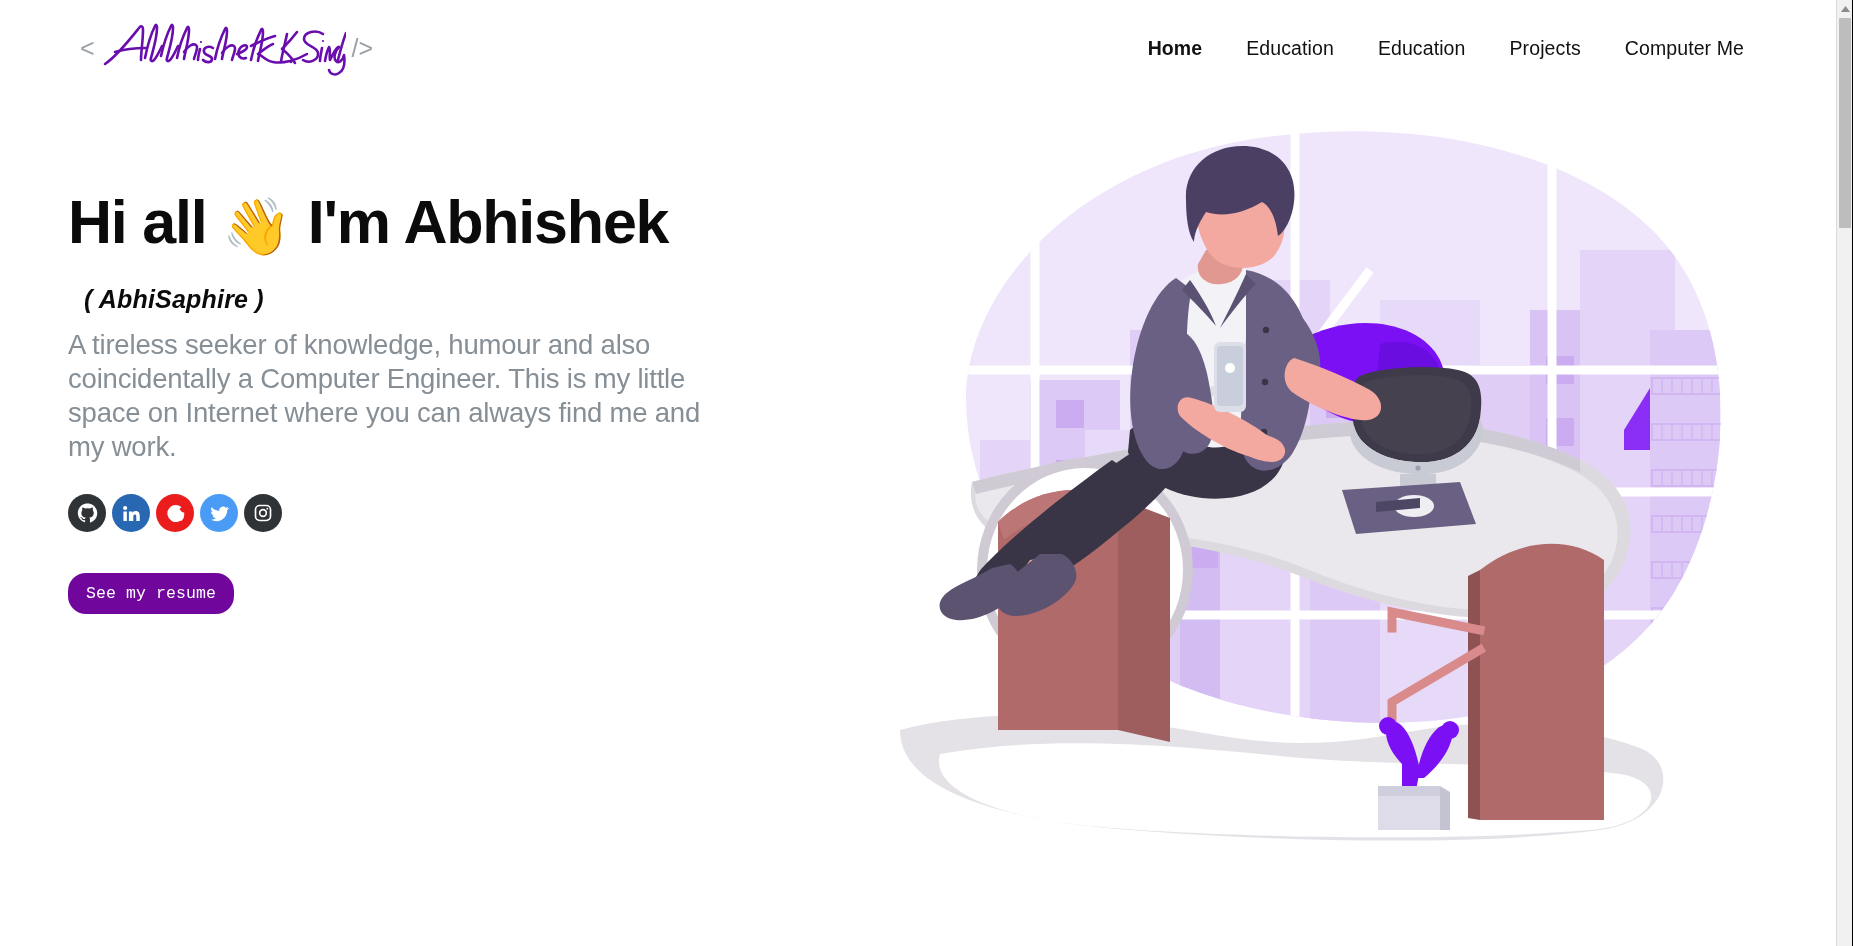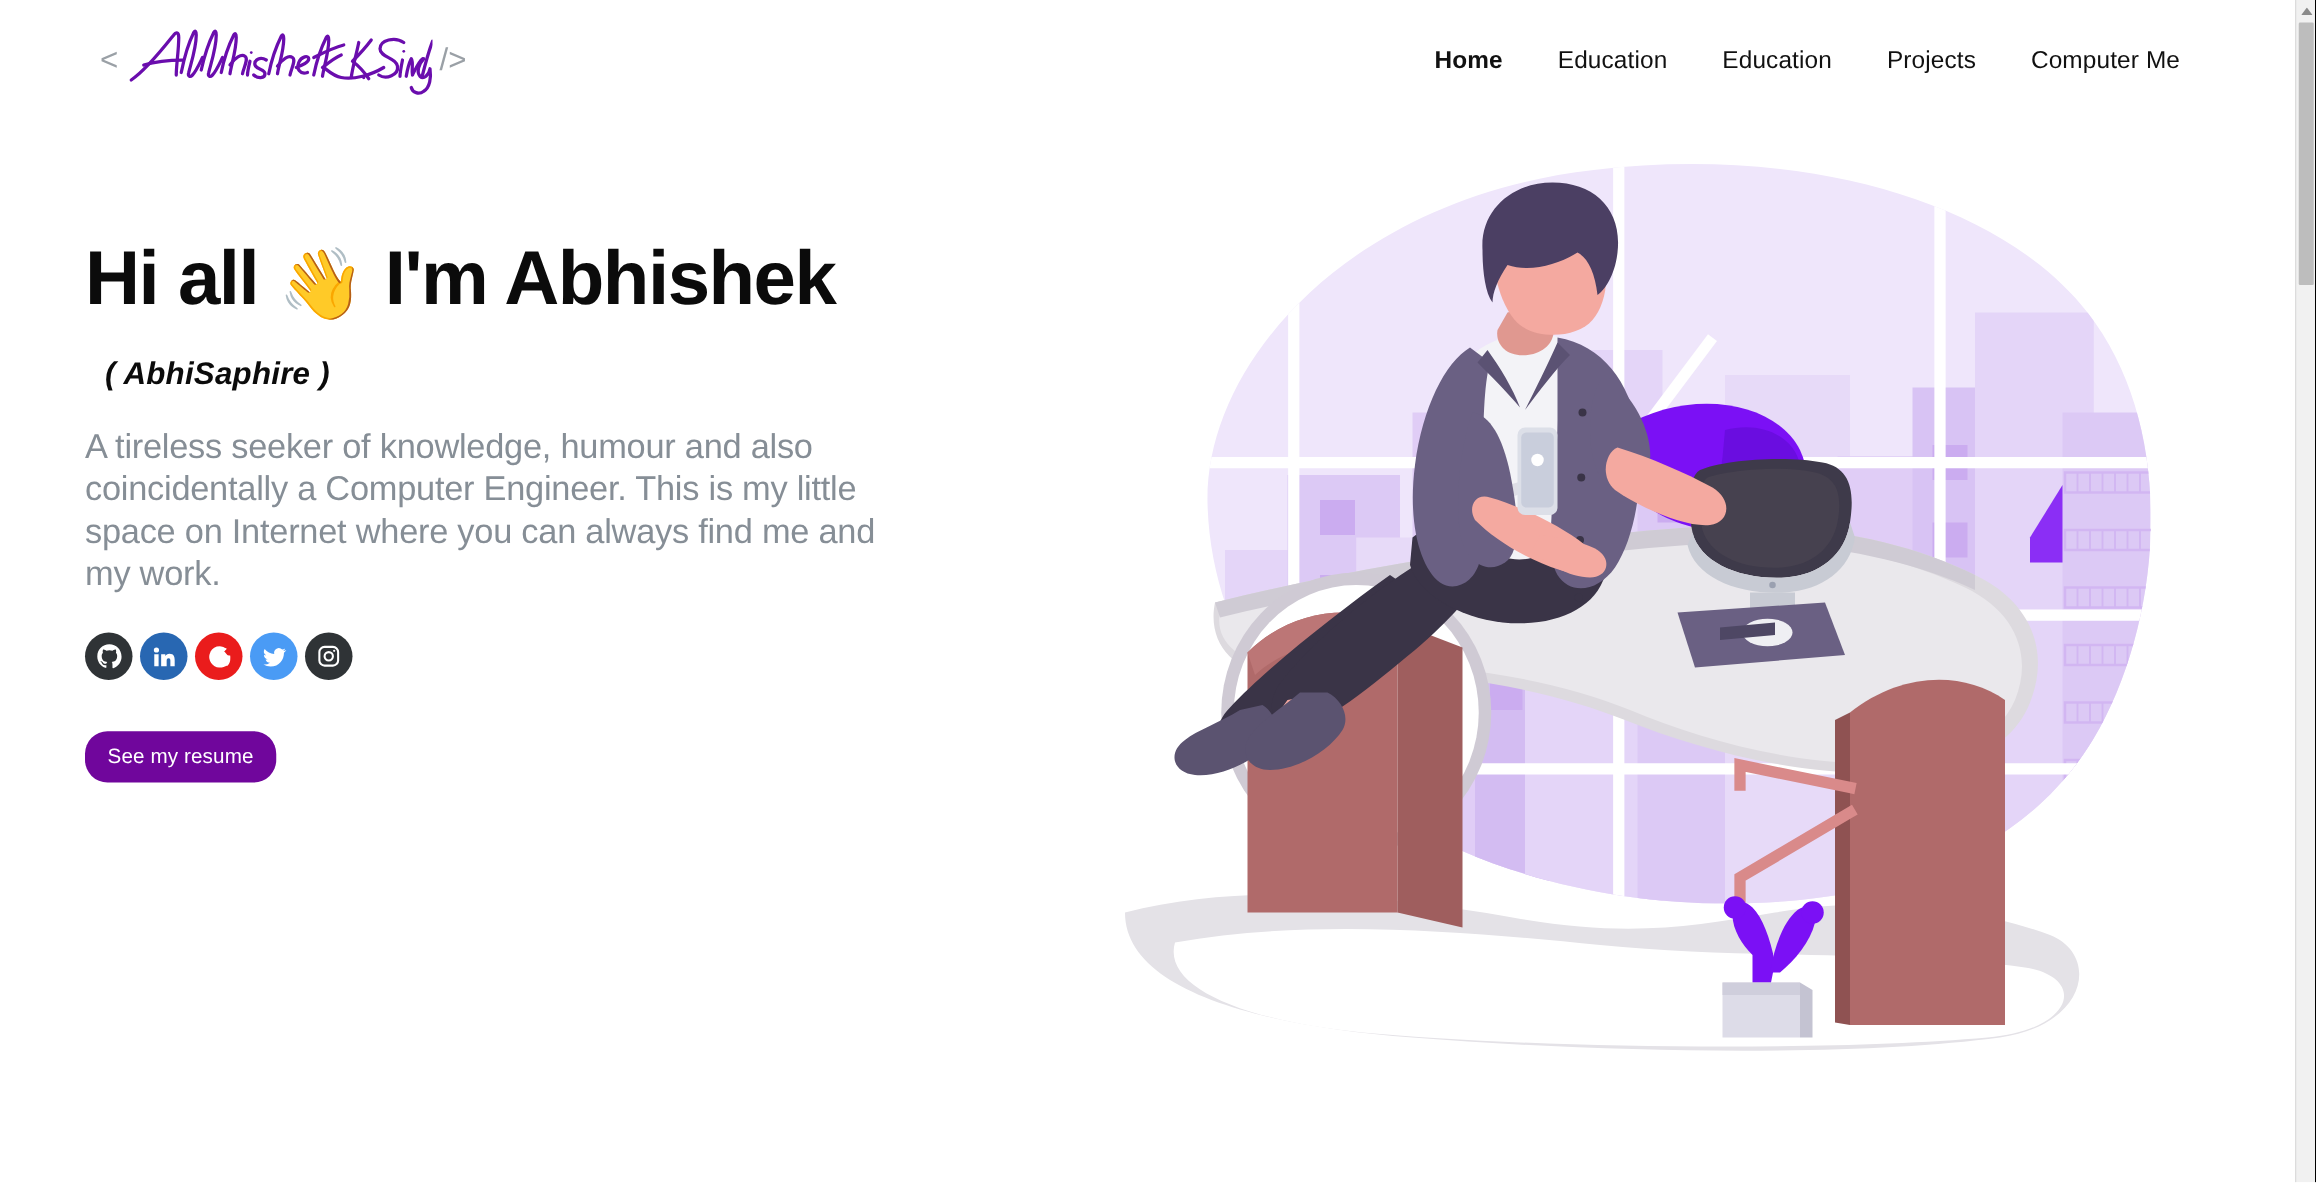--- a/index.html
+++ b/index.html
@@ -96,21 +96,21 @@
     margin-top: 28px;
     font-size: 25px;
     font-weight: 700;
     font-style: italic;
     color: #0b0b0b;
     letter-spacing: 0.2px;
     margin-left: 16px;
   }
 
   #bio {
-    margin-top: 26px;
+    margin-top: 14px;
     width: 640px;
     font-size: 27.5px;
     line-height: 34px;
     color: #868e96;
     letter-spacing: -0.2px;
     font-weight: 400;
   }
 
   
   #socials {
@@ -138,21 +138,21 @@
     align-items: center;
     justify-content: center;
     height: 41px;
     padding: 0 18px;
     background: #70069c;
     color: #ffffff;
     font-size: 16.5px;
     border: none;
     border-radius: 18px;
     cursor: pointer;
-    font-family: Liberation Sans, sans-serif;
+    font-family: Liberation Mono, monospace;
     letter-spacing: 0.1px;
   }
 
   
   #illustration {
     position: absolute;
     left: 880px;
     top: 130px;
     width: 860px;
     height: 720px;

